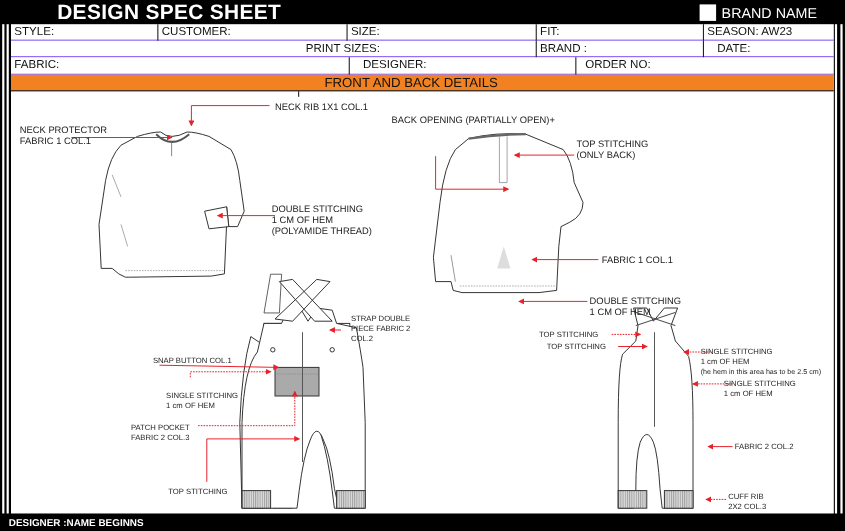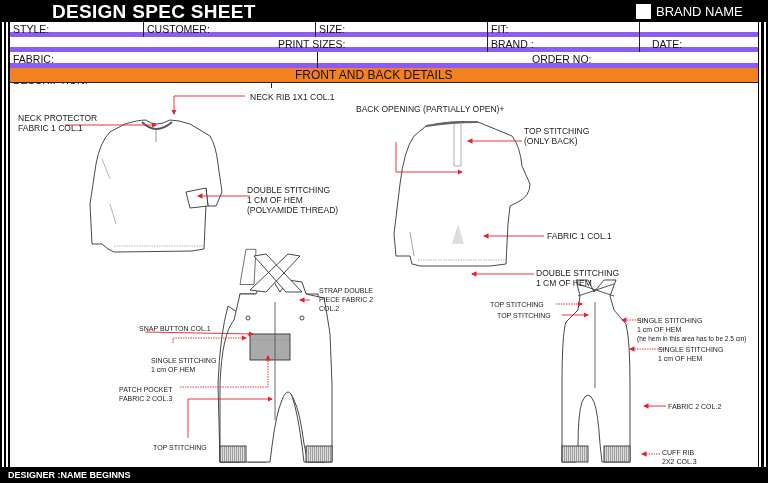--- a/index.html
+++ b/index.html
@@ -8,21 +8,21 @@
   .title-bar{position:absolute;left:16px;top:0;width:768px;height:22px;background:#000;}
   .title{position:absolute;left:36px;top:1px;color:#fff;font-weight:bold;font-size:19px;letter-spacing:0.3px;line-height:22px;}
   .brand-box{position:absolute;left:620px;top:4px;width:15px;height:15px;background:#fff;}
   .brand-name{position:absolute;left:640px;top:4px;color:#fff;font-size:13px;line-height:15px;}
   
   .lb1{position:absolute;left:2px;top:22px;width:2px;height:445px;background:#fff;}
   .lb2{position:absolute;left:6px;top:22px;width:2px;height:445px;background:#fff;}
   .rb1{position:absolute;left:759px;top:22px;width:2px;height:445px;background:#fff;}
   .rb2{position:absolute;left:764px;top:22px;width:2px;height:445px;background:#fff;}
   .content{position:absolute;left:10px;top:22px;width:748px;height:445px;background:#fff;}
-  .row{position:absolute;left:0;width:748px;height:15px;border-bottom:5px solid #8b5cf6;box-sizing:border-box;}
+  .row{position:absolute;left:0;width:748px;height:15px;border-bottom:1px solid #8b5cf6;box-sizing:border-box;}
   .cell{position:absolute;top:0;height:15px;border-right:1px solid #222;box-sizing:border-box;font-size:10.5px;line-height:15px;color:#111;padding-left:3px;white-space:nowrap;overflow:hidden;}
   .orange{position:absolute;left:0;top:46px;width:748px;height:15px;background:#f28221;border-bottom:1px solid #222;box-sizing:border-box;}
   .orange span{position:absolute;left:285px;top:0;font-size:12px;line-height:15px;color:#111;}
   .drawing-area{position:absolute;left:0;top:62px;width:748px;height:285px;padding-left:16px;}
   .lbl{position:absolute;font-size:8.5px;line-height:10px;color:#222;white-space:nowrap;}
   .lbl.sm{font-size:7px;line-height:9px;}
   svg.g{position:absolute;left:0;top:0;}
   .footer{position:absolute;left:0;top:467px;width:768px;height:16px;background:#000;}
   .footer span{position:absolute;left:8px;top:2px;color:#fff;font-weight:bold;font-size:9px;line-height:12px;}
 </style>
@@ -41,31 +41,33 @@
   <div class="rb1"></div>
   <div class="rb2"></div>
 
   <div class="content">
 
     <div class="row" style="top:0;">
       <div class="cell" style="left:0;width:134px;">STYLE:</div>
       <div class="cell" style="left:134px;width:172px;">CUSTOMER:</div>
       <div class="cell" style="left:306px;width:172px;">SIZE:</div>
       <div class="cell" style="left:478px;width:152px;">FIT:</div>
+      <div class="cell" style="left:630px;width:118px;border-right:none;">SEASON: AW23</div>
     </div>
 
     <div class="row" style="top:15px;">
       <div class="cell" style="left:0;width:262px;margin-top:36px;">DESCRIPTION:</div>
       <div class="cell" style="left:262px;width:216px;padding-left:6px;">PRINT SIZES:</div>
       <div class="cell" style="left:478px;width:152px;">BRAND :</div>
       <div class="cell" style="left:639px;width:118px;border-right:none;">DATE:</div>
     </div>
 
     <div class="row" style="top:30px;height:16px;">
       <div class="cell" style="left:0;width:308px;height:16px;">FABRIC:</div>
+      <div class="cell" style="left:308px;width:206px;height:16px;padding-left:12px;">DESIGNER:</div>
       <div class="cell" style="left:514px;width:234px;height:16px;border-right:none;padding-left:8px;">ORDER NO:</div>
     </div>
 
     <div class="orange">
       <span>FRONT AND BACK DETAILS</span>
     </div>
 
     <div class="drawing-area">
       <svg class="g" width="748" height="383" viewBox="0 0 748 383">
         <defs>

